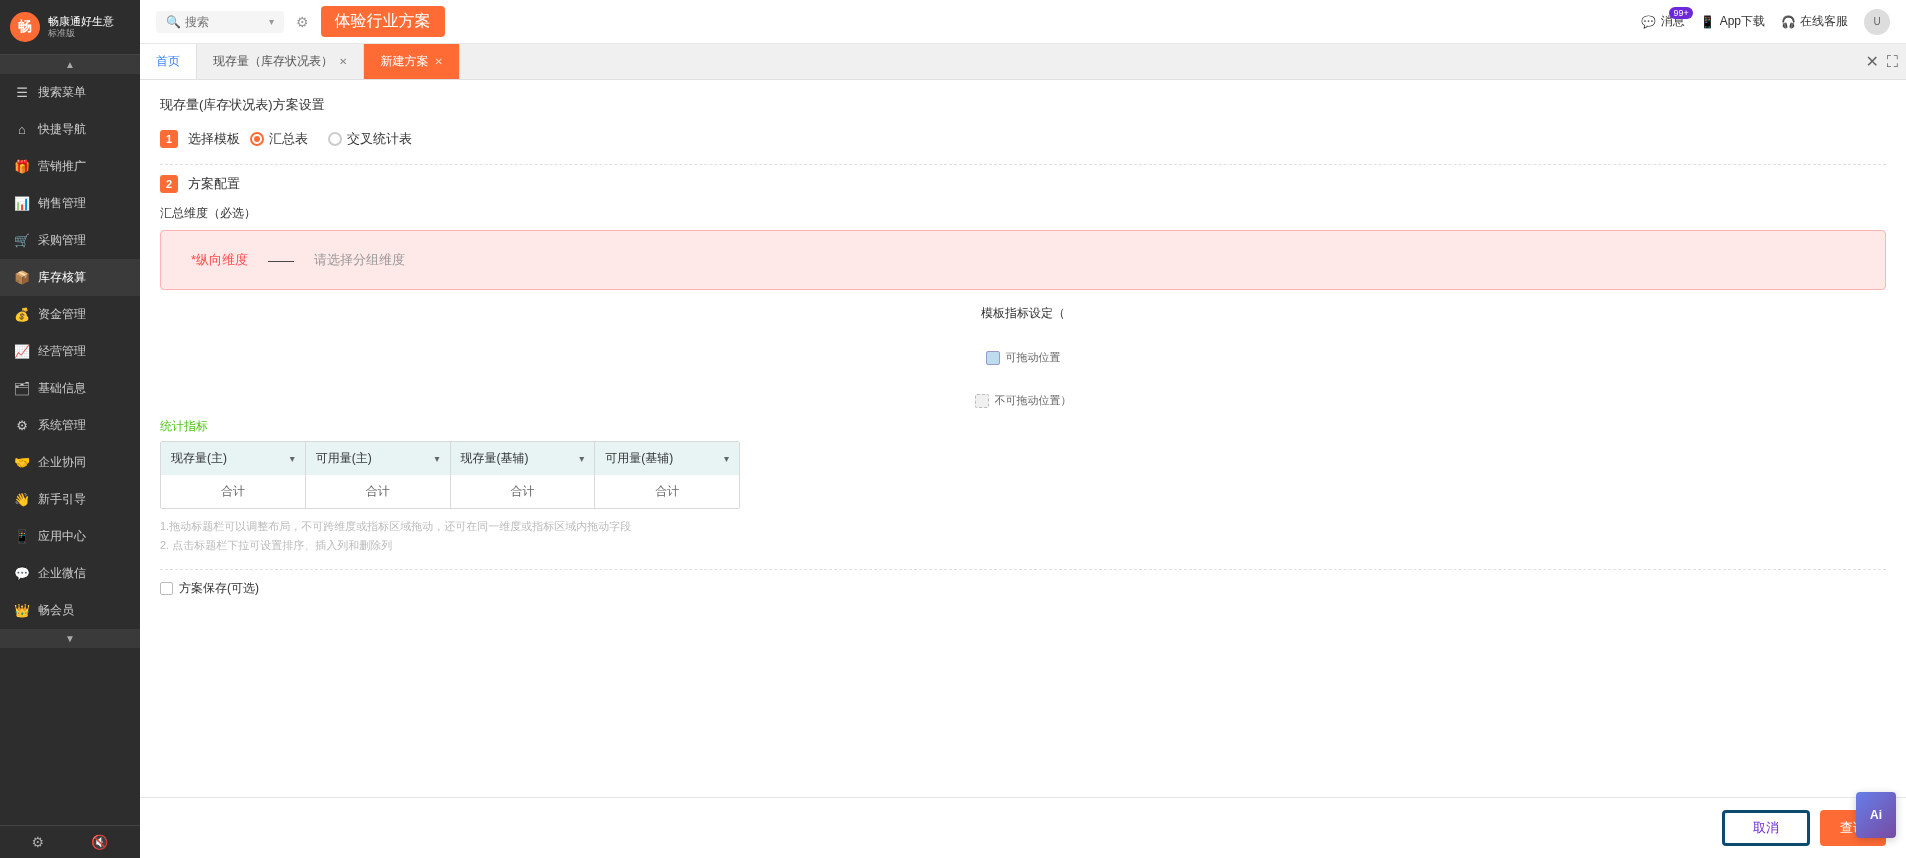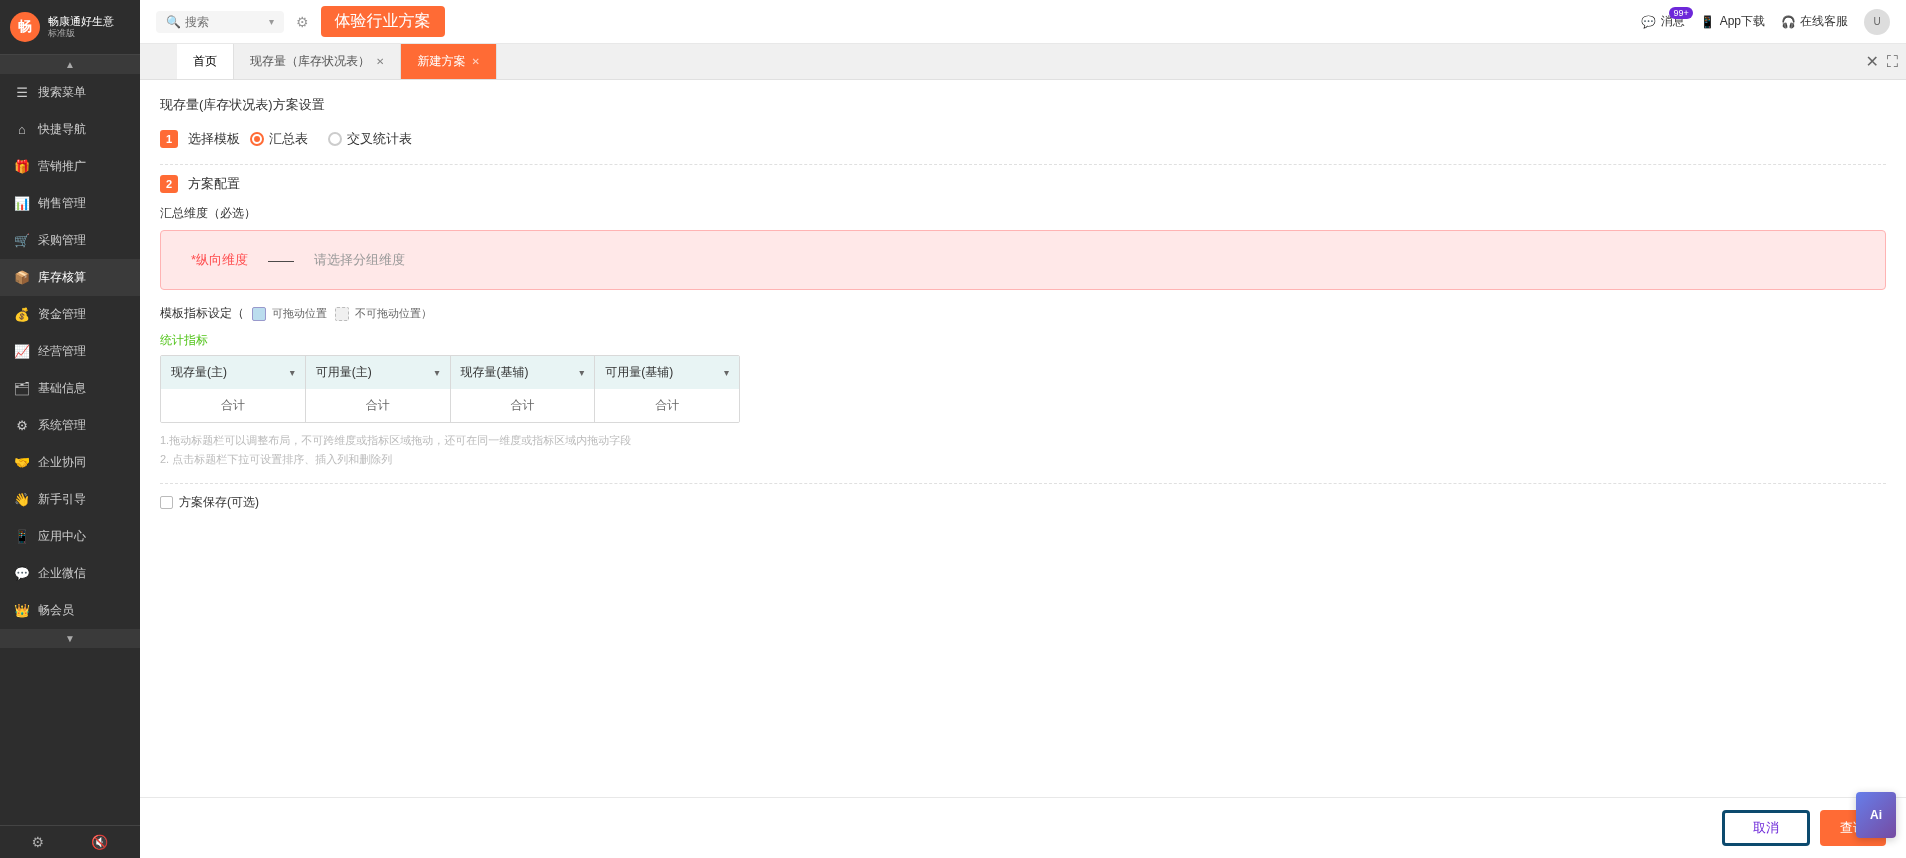--- a/index.html
+++ b/index.html
@@ -118,21 +118,21 @@
       font-size: 12px;
       color: #555;
       cursor: pointer;
       border-right: 1px solid #e0e0e0;
       background: #f0f0f0;
     }
     .tab.active {
       background: #ff6b35; color: #fff; border-radius: 0;
     }
     .tab-close { font-size: 10px; cursor: pointer; opacity: 0.7; }
-    .tab-home { background: #fff; color: #000000; margin-left: 37px; }
+    .tab-home { background: #fff; color: #3b82f6; }
 
     
     .tabbar-right { margin-left: auto; display: flex; align-items: center; padding-right: 8px; gap: 8px; }
     .tabbar-ctrl { font-size: 16px; color: #666; cursor: pointer; }
 
     
     .content {
       flex: 1; overflow-y: auto; background: #fff; padding: 16px 20px;
     }
     .page-title { font-size: 13px; color: #333; margin-bottom: 16px; font-weight: normal; }
@@ -169,22 +169,22 @@
     .dim-label { font-size: 12px; color: #333; margin-bottom: 8px; }
     .dim-box {
       background: #ffe8e8; border: 1px solid #ffb3b3; border-radius: 4px;
       padding: 20px 30px; display: flex; align-items: center; gap: 20px;
     }
     .dim-required { color: #ff4d4f; font-size: 13px; }
     .dim-arrow { color: #333; font-size: 13px; }
     .dim-placeholder { color: #999; font-size: 13px; }
 
     
-    .indicator-label { font-size: 12px; color: #333; margin-bottom: 10px; display: flex; align-items: center; gap: 8px; }
-    .indicator-legend { display: flex; align-items: center; gap: 6px; }
+    .indicator-label { font-size: 12px; color: #333; margin-bottom: 10px; display: flex; align-items: center; gap: 16px; flex-direction: column; }
+    .indicator-legend { display: flex; align-items: center; gap: 6px; margin-top: 12px; }
     .legend-box { width: 14px; height: 14px; border-radius: 2px; }
     .legend-draggable { background: #bde; border: 1px solid #99c; }
     .legend-fixed { background: #f0f0f0; border: 1px dashed #bbb; }
     .legend-text { font-size: 11px; color: #666; }
 
     
     .stat-label { font-size: 12px; color: #52c41a; font-weight: 500; margin-bottom: 6px; }
     .stat-table { border: 1px solid #d9d9d9; border-radius: 2px; overflow: hidden; width: 580px; }
     .stat-table-header { display: flex; background: #e8f4f4; }
     .stat-col {

